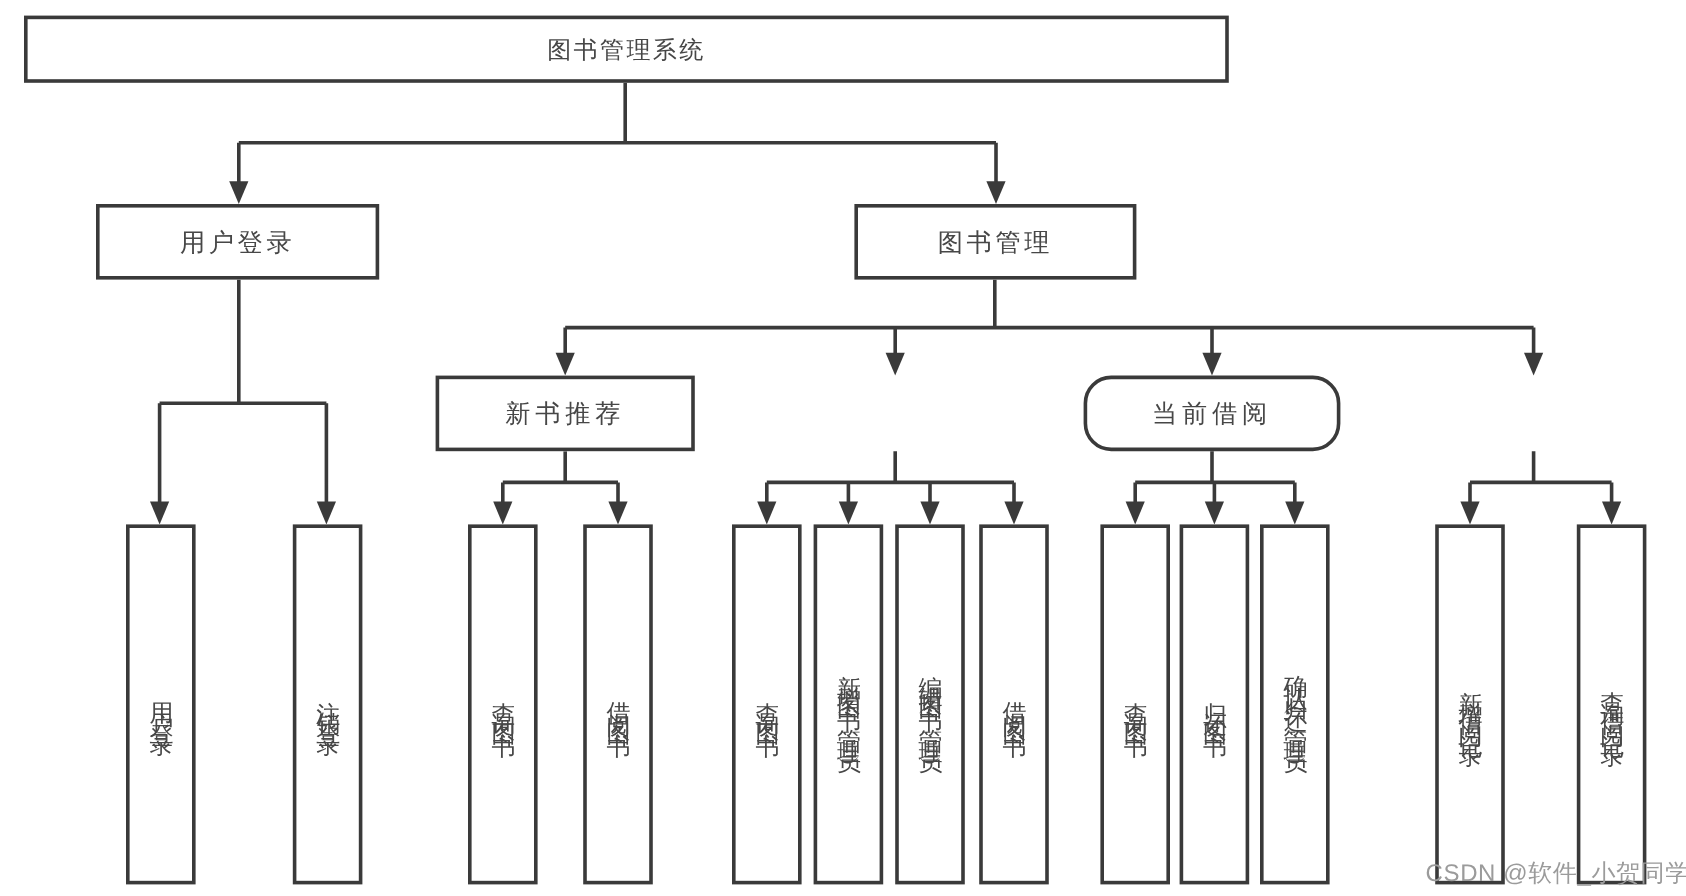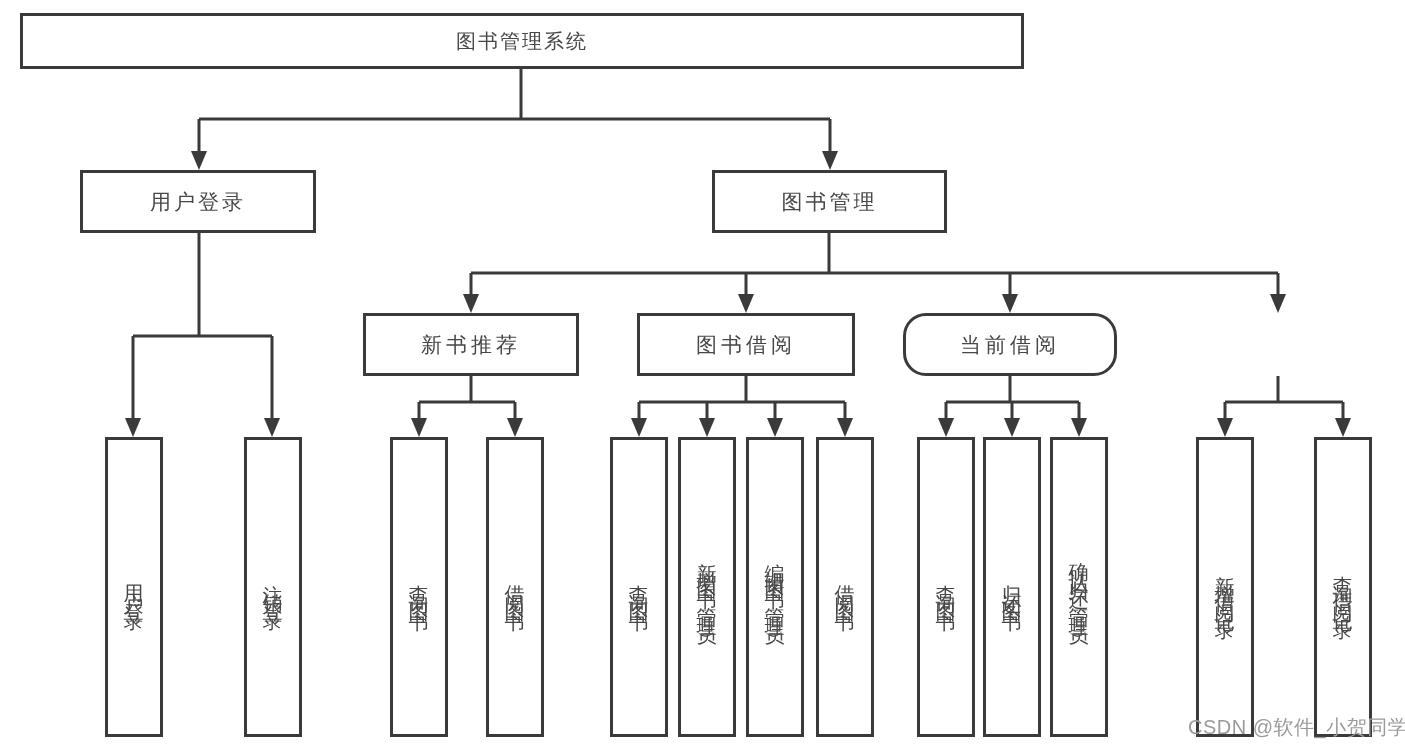--- a/index.html
+++ b/index.html
@@ -100,23 +100,20 @@
   <div class="box lvl2" style="left:80px;width:236px;">
     <span>用户登录</span>
   </div>
   <div class="box lvl2" style="left:712px;width:235px;">
     <span>图书管理</span>
   </div>
 
   <div class="box lvl3" style="left:363px;width:216px;">
     <span>新书推荐</span>
   </div>
-  <div class="box lvl3" style="left:637px;width:218px;">
-    <span>图书借阅</span>
-  </div>
   <div class="box lvl3" style="left:903px;width:214px;border-radius:23px;">
     <span>当前借阅</span>
   </div>
 
   <div class="box leaf" style="left:105px;">
     <span>用户登录</span>
   </div>
   <div class="box leaf" style="left:244px;">
     <span>注销登录</span>
   </div>

